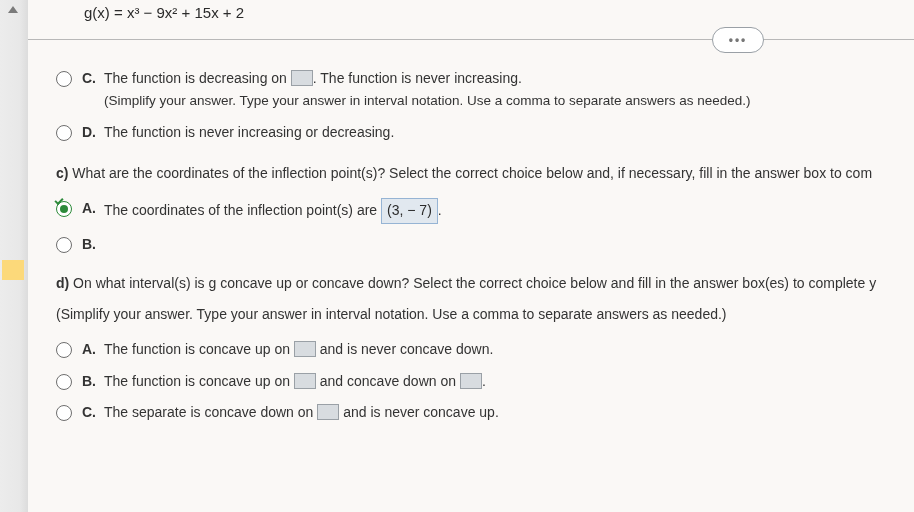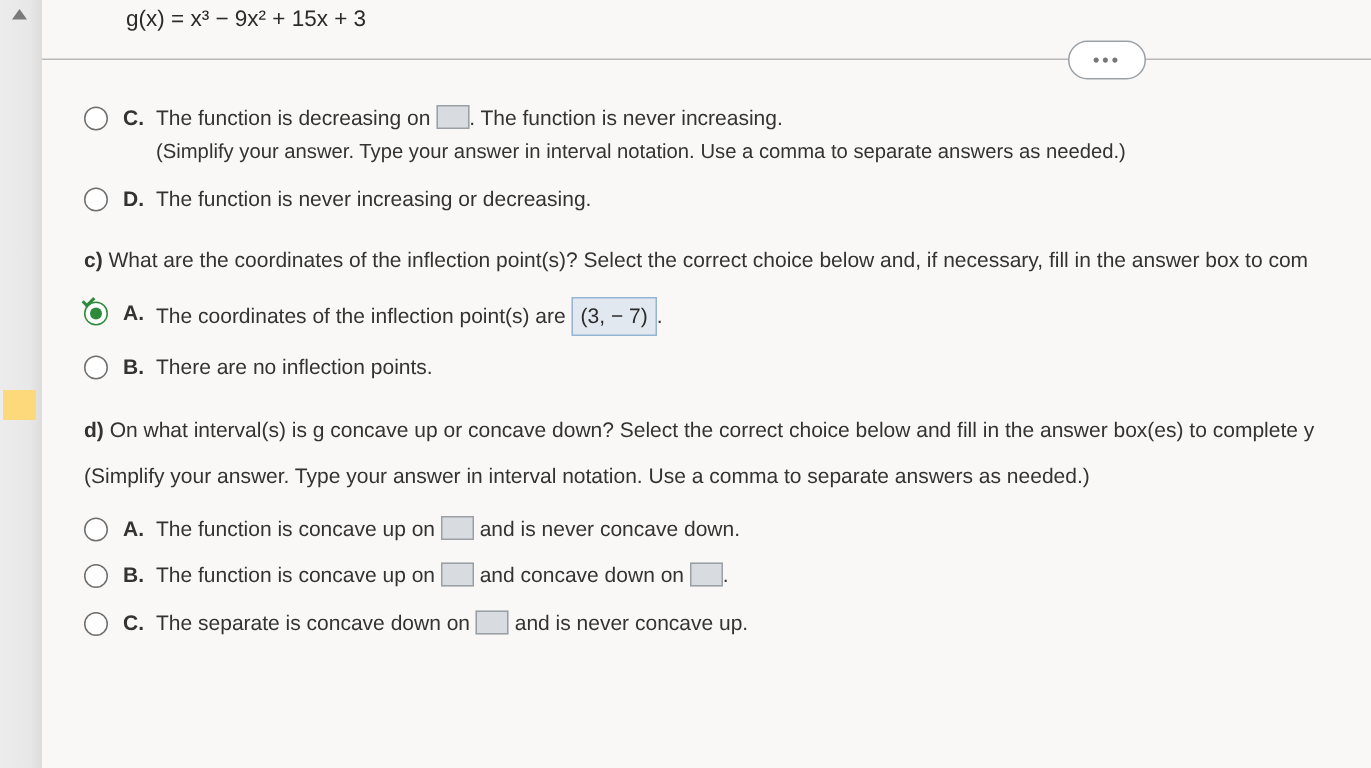--- a/index.html
+++ b/index.html
@@ -138,21 +138,21 @@
 <body>
 
 <div class="leftband">
   <div class="scroll-tri"></div>
 </div>
 <div class="yellow-hint"></div>
 
 <div class="page">
 
   <div class="header">
-    <div class="equation">g(x) = x³ − 9x² + 15x + 3</div>
+    <div class="equation">g(x) = x³ − 9x² + 15x + 2</div>
     <div class="ellipsis-pill">
         <span>•••</span>
       </div>
   </div>
 
   <div class="content">
 
     <div class="option-row">
       <div class="radio"></div>
       <div class="letter">C.</div>
@@ -176,21 +176,20 @@
       <div class="radio selected"></div>
       <div class="letter">A.</div>
       <div class="text-block">
         <span>The coordinates of the inflection point(s) are </span><span class="answer-box">(3, − 7)</span><span>.</span><br>
       </div>
     </div>
 
     <div class="option-row">
       <div class="radio"></div>
       <div class="letter">B.</div>
-      <div class="text-block">There are no inflection points.</div>
     </div>
 
     <div class="question-intro">
       <span class="part-label">d)</span><span> On what interval(s) is g concave up or concave down? Select the correct choice below and fill in the answer box(es) to complete y</span>
     </div>
 
     <div class="question-intro" style="padding-top:0">(Simplify your answer. Type your answer in interval notation. Use a comma to separate answers as needed.)</div>
 
     <div class="option-row">
       <div class="radio"></div>

